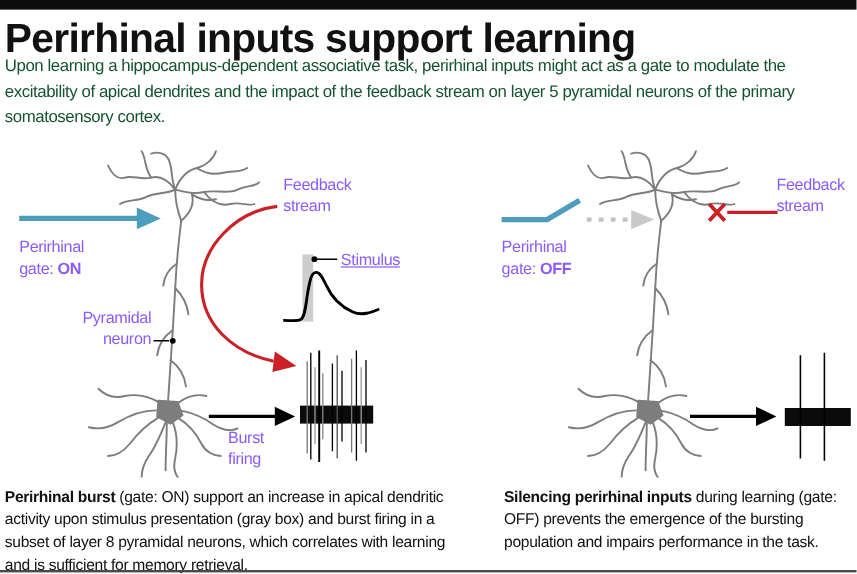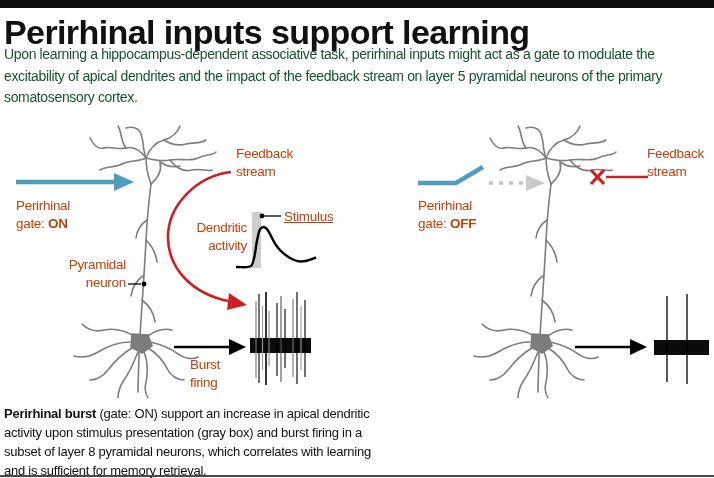--- a/index.html
+++ b/index.html
@@ -6,21 +6,21 @@
   .page{position:relative;width:714px;height:478px;background:#ffffff;
         font-family:"Liberation Sans",sans-serif;color:#1a1a1a;overflow:hidden;}
   .topbar{position:absolute;left:0;top:0;width:714px;height:8px;background:#0d0d0d;}
   .bottomrule{position:absolute;left:0;top:475px;width:714px;height:2px;background:#4a4a4a;}
   .title{position:absolute;left:4px;top:13px;margin:0;font-size:34px;font-weight:bold;
          letter-spacing:-0.6px;white-space:nowrap;color:#111;}
   .subtitle{position:absolute;left:4px;top:44px;width:708px;margin:0;font-size:14px;
          line-height:21.5px;letter-spacing:-0.35px;color:#14532d;}
   .figure{position:absolute;left:0;top:120px;width:714px;height:278px;}
   .figure svg{position:absolute;left:0;top:0;}
-  .lbl{position:absolute;font-size:13.5px;line-height:17.5px;letter-spacing:-0.3px;color:#c2410c;}
+  .lbl{position:absolute;font-size:13.5px;line-height:17.5px;letter-spacing:-0.3px;color:#8b5cf6;}
   .ra{text-align:right;}
   .caption{position:absolute;top:404px;font-size:13px;line-height:19px;
            letter-spacing:-0.25px;color:#111;}
   .cap-left{left:4px;width:370px;}
   .cap-right{left:420px;width:292px;}
   b{font-weight:bold;}
 </style>
 </head>
 <body>
 
@@ -141,33 +141,35 @@
 
     <div class="lbl" style="left:16px;top:77px;">
       <span>Perirhinal</span><br>
       <span>gate: </span><b>ON</b>
     </div>
 
     <div class="lbl" style="left:236px;top:25px;width:74px;">Feedback stream</div>
 
     <div class="lbl" style="left:284px;top:88px;text-decoration:underline;">Stimulus</div>
 
-    <div class="lbl ra" style="left:165px;top:99px;width:82px;">Dendritic activity</div>
 
     <div class="lbl" style="left:190px;top:236px;width:50px;">Burst firing</div>
 
     <div class="lbl ra" style="left:44px;top:136px;width:82px;">Pyramidal neuron</div>
 
     <div class="lbl" style="left:418px;top:77px;">
       <span>Perirhinal</span><br>
       <span>gate: </span><b>OFF</b>
     </div>
 
     <div class="lbl" style="left:647px;top:25px;width:74px;">Feedback stream</div>
 
   </div>
 
   <div class="caption cap-left">
     <b>Perirhinal burst</b><span> (gate: ON) support an increase in apical dendritic activity upon stimulus presentation (gray box) and burst firing in a subset of layer 8 pyramidal neurons, which correlates with learning and is sufficient for memory retrieval.</span>
   </div>
+  <div class="caption cap-right">
+    <b>Silencing perirhinal inputs</b><span> during learning (gate: OFF) prevents the emergence of the bursting population and impairs performance in the task.</span>
+  </div>
 
   <div class="bottomrule"></div>
 </div>
 
 </body></html>

